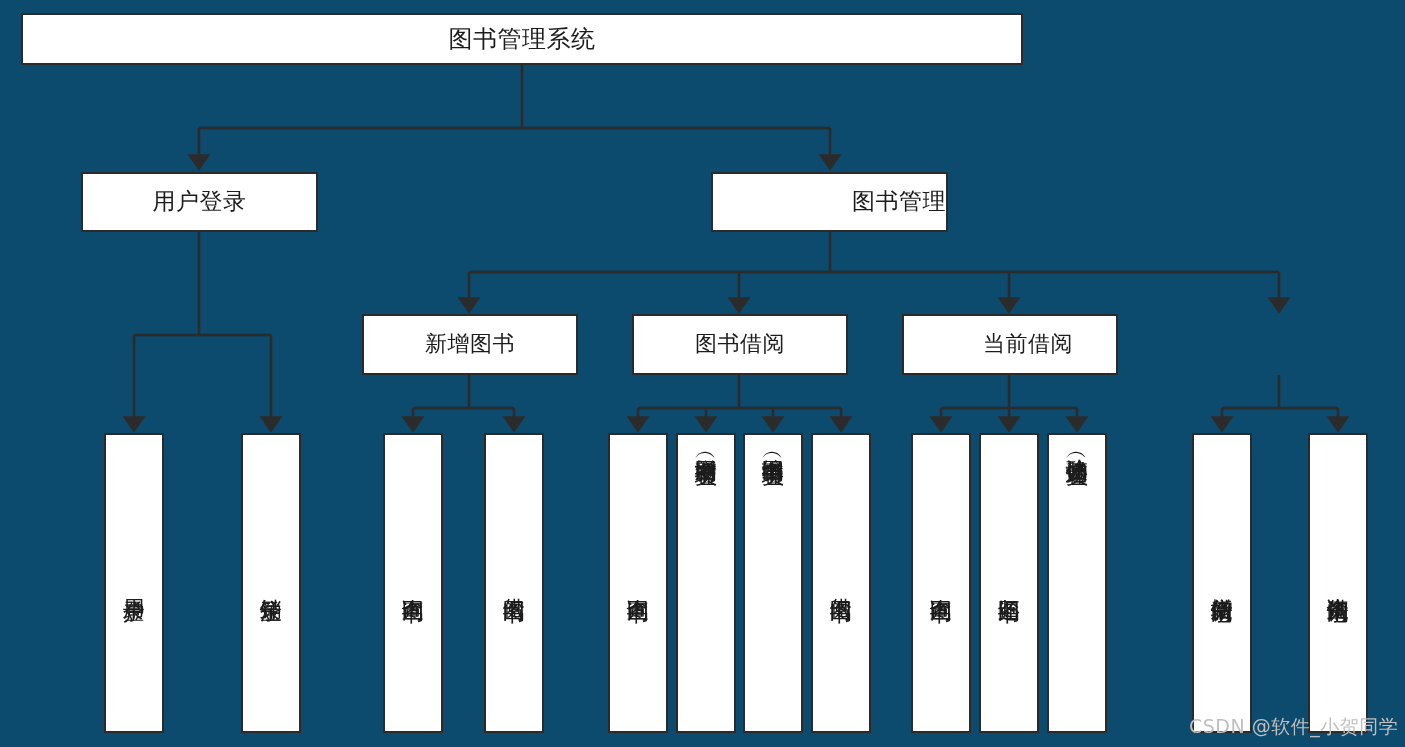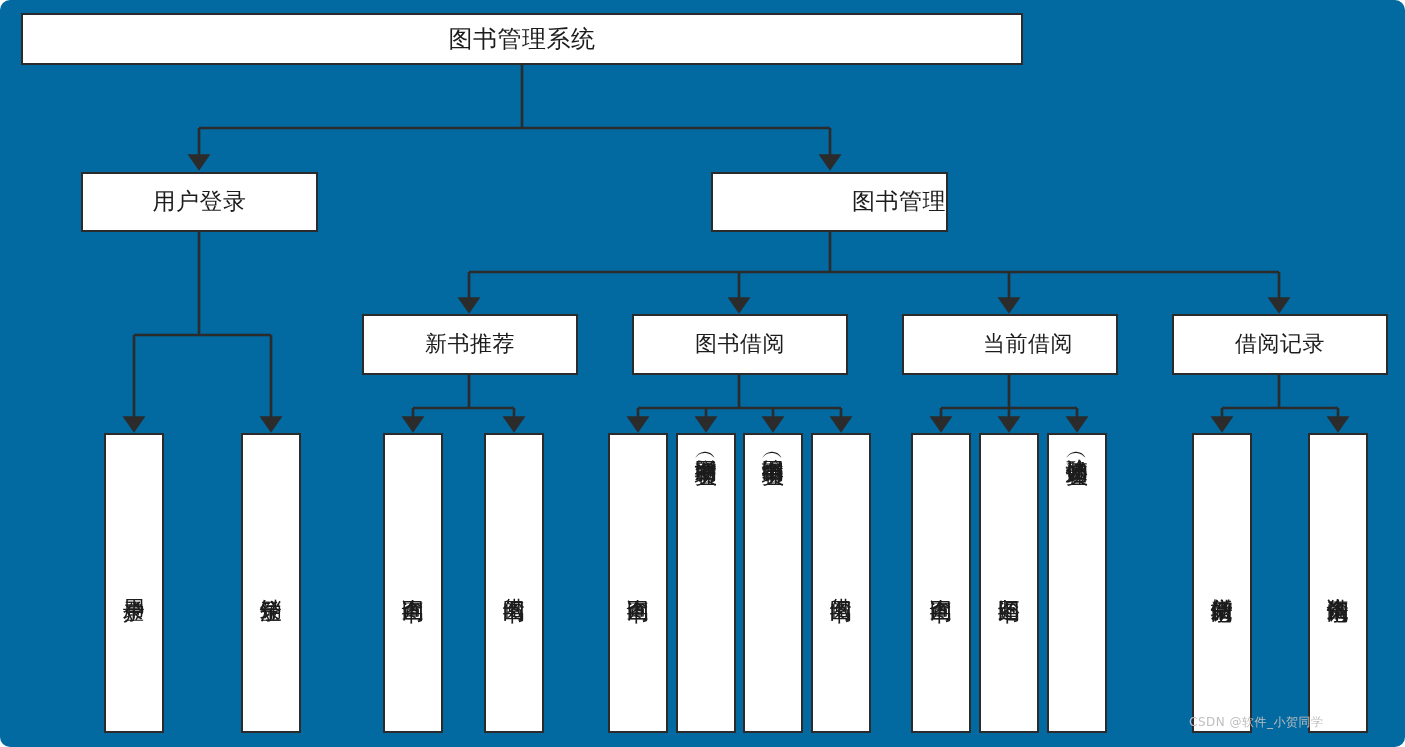--- a/index.html
+++ b/index.html
@@ -8,23 +8,22 @@
     background: #ffffff;
   }
   body {
     font-family: "DejaVu Sans", "Liberation Sans", sans-serif;
     color: #1a1a1a;
   }
   #canvas {
     position: relative;
     width: 1405px;
     height: 747px;
-    background: #0369a1;
+    background: #0c4a6e;
     overflow: hidden;
-    border-radius: 10px;
   }
   svg.wires {
     position: absolute;
     left: 0;
     top: 0;
     width: 1405px;
     height: 747px;
     pointer-events: none;
   }
   .node {
@@ -59,21 +58,21 @@
     line-height: 1.06;
     letter-spacing: 1px;
     white-space: normal;
     text-align: center;
   }
   .node.leaf.toptext {
     align-items: flex-start;
   }
   .watermark {
     position: absolute;
-    font-size: 12px;
+    font-size: 19px;
     color: #bfbfbf;
     letter-spacing: 0.5px;
     white-space: nowrap;
     z-index: 3;
   }
 </style>
 </head>
 <body>
 
 <div id="canvas">
@@ -133,30 +132,27 @@
   </div>
 
   <div class="node lvl2" style="left:81px; top:172px; width:237px; height:60px;">
     <span class="lbl">用户登录</span>
   </div>
   <div class="node lvl2" style="left:711px; top:172px; width:237px; height:60px;justify-content:flex-end;">
     <span class="lbl">图书管理</span>
   </div>
 
   <div class="node lvl3" style="left:362px; top:314px; width:216px; height:61px;">
-    <span class="lbl">新书推荐</span>
+    <span class="lbl">新增图书</span>
   </div>
   <div class="node lvl3" style="left:632px; top:314px; width:216px; height:61px;text-align:center;">
     <span class="lbl">图书借阅</span>
   </div>
   <div class="node lvl3" style="left:902px; top:314px; width:216px; height:61px;padding-left:36px;">
     <span class="lbl">当前借阅</span>
-  </div>
-  <div class="node lvl3" style="left:1172px; top:314px; width:216px; height:61px;">
-    <span class="lbl">借阅记录</span>
   </div>
 
   <div class="node leaf" style="left:104px; top:433px; width:60px; height:300px;">
     <span class="lbl">用户登录</span>
   </div>
   <div class="node leaf" style="left:241px; top:433px; width:60px; height:300px;">
     <span class="lbl">注销登录</span>
   </div>
 
   <div class="node leaf" style="left:383px; top:433px; width:60px; height:300px;">

